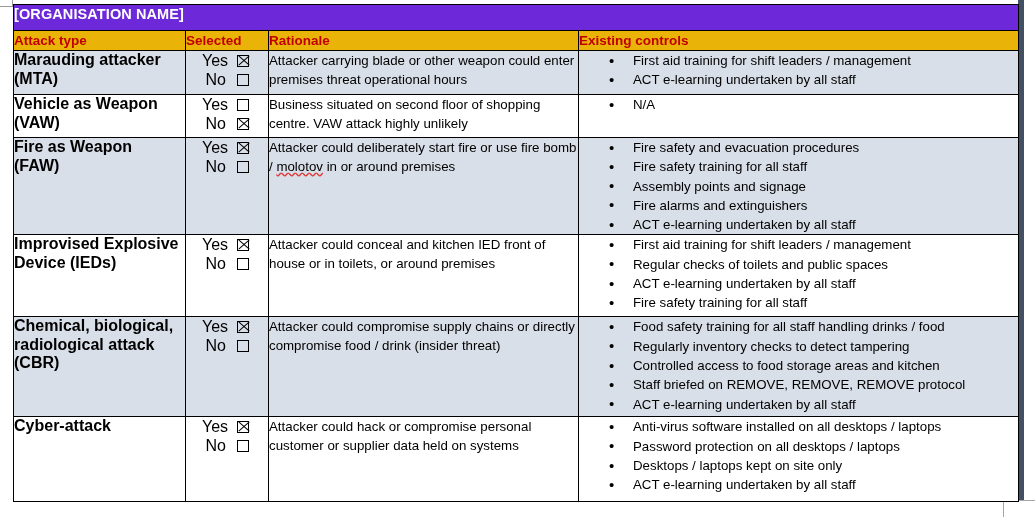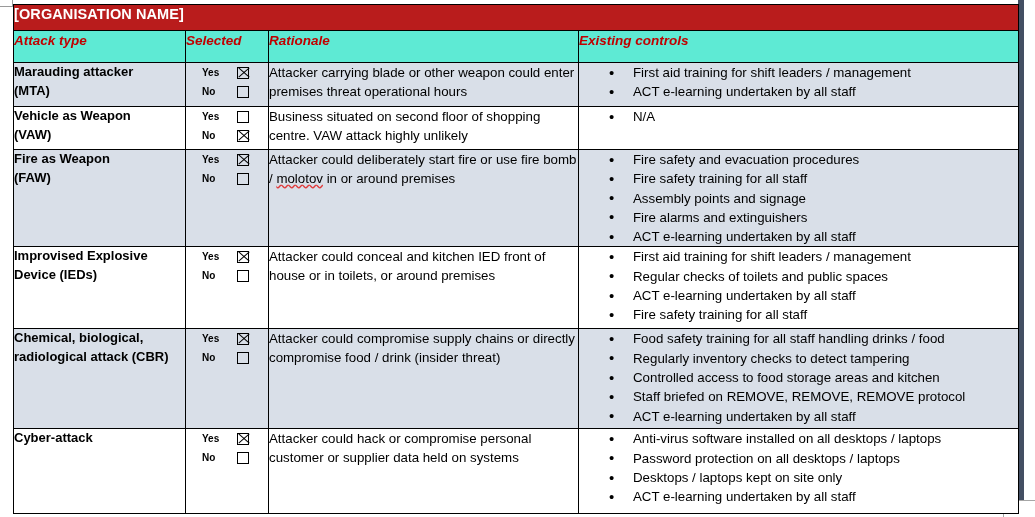--- a/index.html
+++ b/index.html
@@ -53,61 +53,60 @@
   }
   #doc-table td, #doc-table th {
     border: 1px solid #000000;
     padding: 0;
     vertical-align: top;
     box-sizing: border-box;
   }
 
   
   .title-row td {
-    background: #b91c1c;
+    background: #6d28d9;
     border: 1px solid #222a35;
     height: 26px;
     padding: 4px 0 4px 11px;
   }
   .title-text {
     color: #ffffff;
     font-weight: bold;
     font-size: 14.5px;
     line-height: 18px;
     letter-spacing: .1px;
   }
 
   
   .head-row td {
-    background: #5eead4;
-    height: 32px;
+    background: #eab308;
+    height: 20px;
     padding: 5px 0 4px 8px;
     border-top: 2px solid #000000;
     border-bottom: 2px solid #000000;
-    font-style: italic;
   }
   .head-text {
     color: #c00000;
     font-weight: bold;
     font-size: 13.5px;
     line-height: 18px;
   }
 
   
   tr.band td { background: #d9dfe8; }
   tr.plain td { background: #ffffff; margin-left: 18px; }
 
   td.c-attack   { width: 172px; padding: 6px 6px 6px 9px; }
   td.c-selected { width: 83px;  padding: 6px 4px 6px 8px; }
   td.c-rationale{ width: 310px; padding: 6px 8px 6px 9px; }
   td.c-controls { width: 440px; padding: 6px 6px 6px 4px; }
 
   .attack-name {
     font-weight: bold;
-    font-size: 13px;
+    font-size: 16px;
     line-height: 18.5px;
     color: #000000;
   }
   .rationale-text {
     font-size: 13.3px;
     line-height: 19px;
     color: #000000;
   }
   .misspelled {
     text-decoration: underline wavy #e03a3a;
@@ -116,24 +115,25 @@
 
   
   .sel-line {
     display: flex;
     align-items: center;
     gap: 11px;
     height: 19px;
     padding-left: 16px;
   }
   .sel-label {
-    font-weight: bold;
-    font-size: 10px;
+    font-weight: normal;
+    font-size: 16px;
     line-height: 19px;
     width: 24px;
+    text-align: right;
   }
   .chkbox {
     width: 12px;
     height: 12px;
     border: 1px solid #000000;
     box-sizing: border-box;
     position: relative;
     display: inline-block;
     background: transparent;
   }

